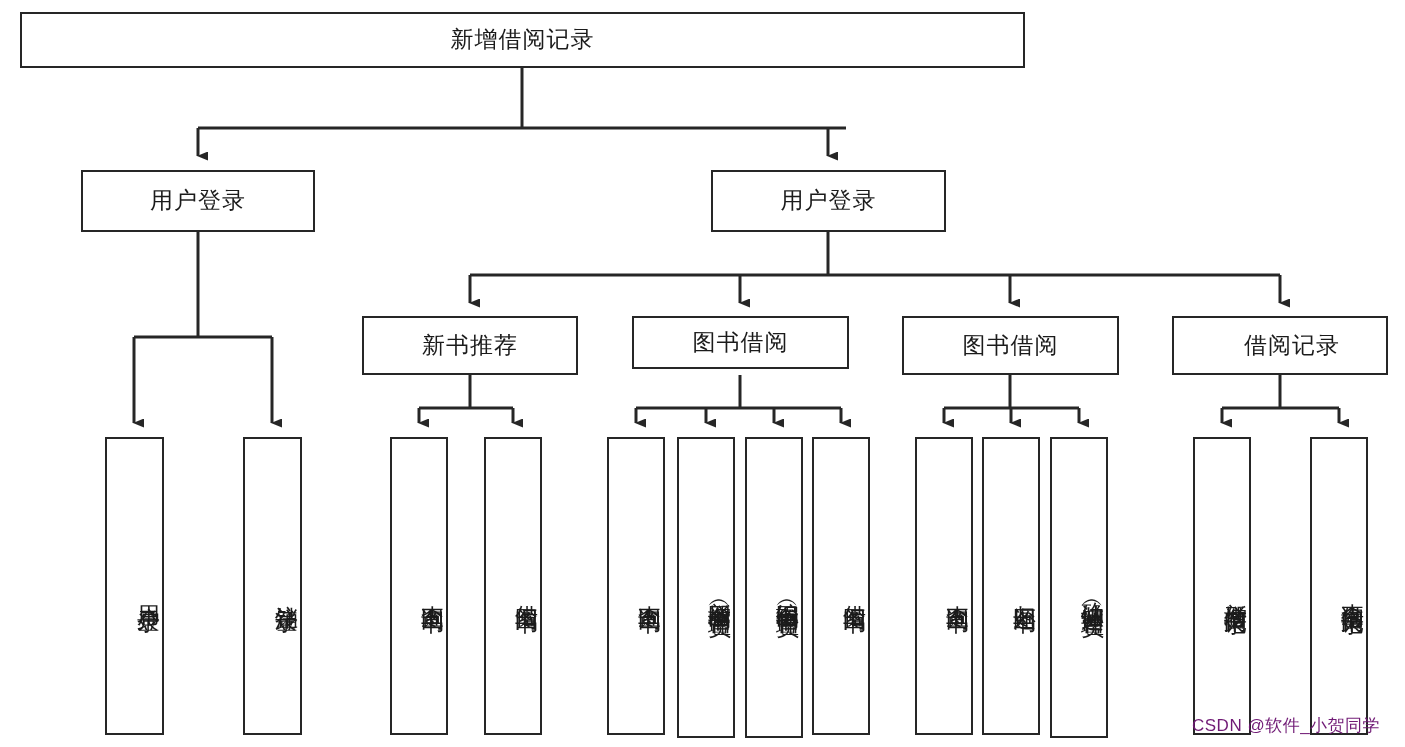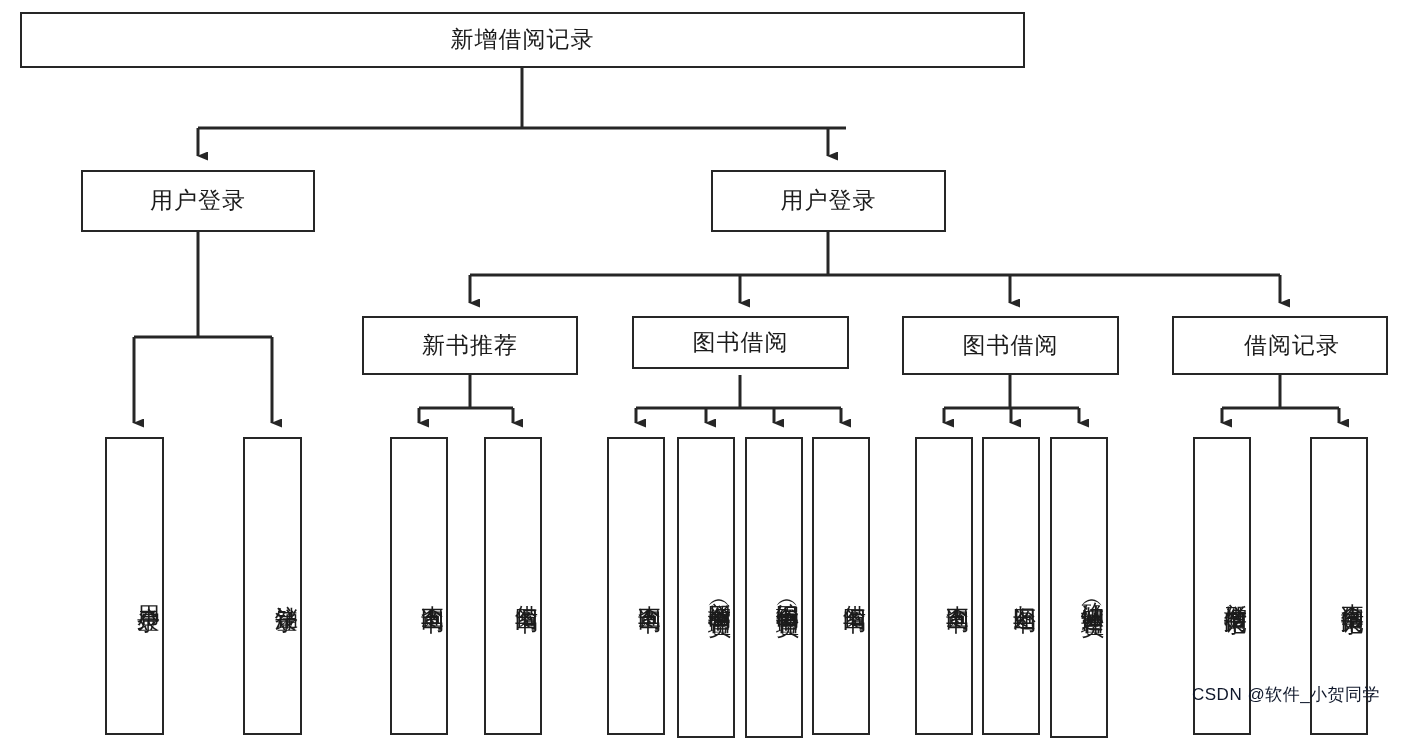--- a/index.html
+++ b/index.html
@@ -52,23 +52,23 @@
     padding-top: 10px;
   }
   .node.v .lbl {
     writing-mode: vertical-rl;
     text-orientation: upright;
     display: block;
   }
   .watermark {
     position: absolute;
     left: 1192px;
-    top: 683px;
+    top: 714px;
     font-size: 17px;
-    color: #0f172a;
+    color: #701a75;
     letter-spacing: 0.5px;
     white-space: nowrap;
     z-index: 3;
     font-family: "Liberation Sans", "DejaVu Sans", sans-serif;
   }
 </style>
 </head>
 <body>
 
 <div id="canvas">

